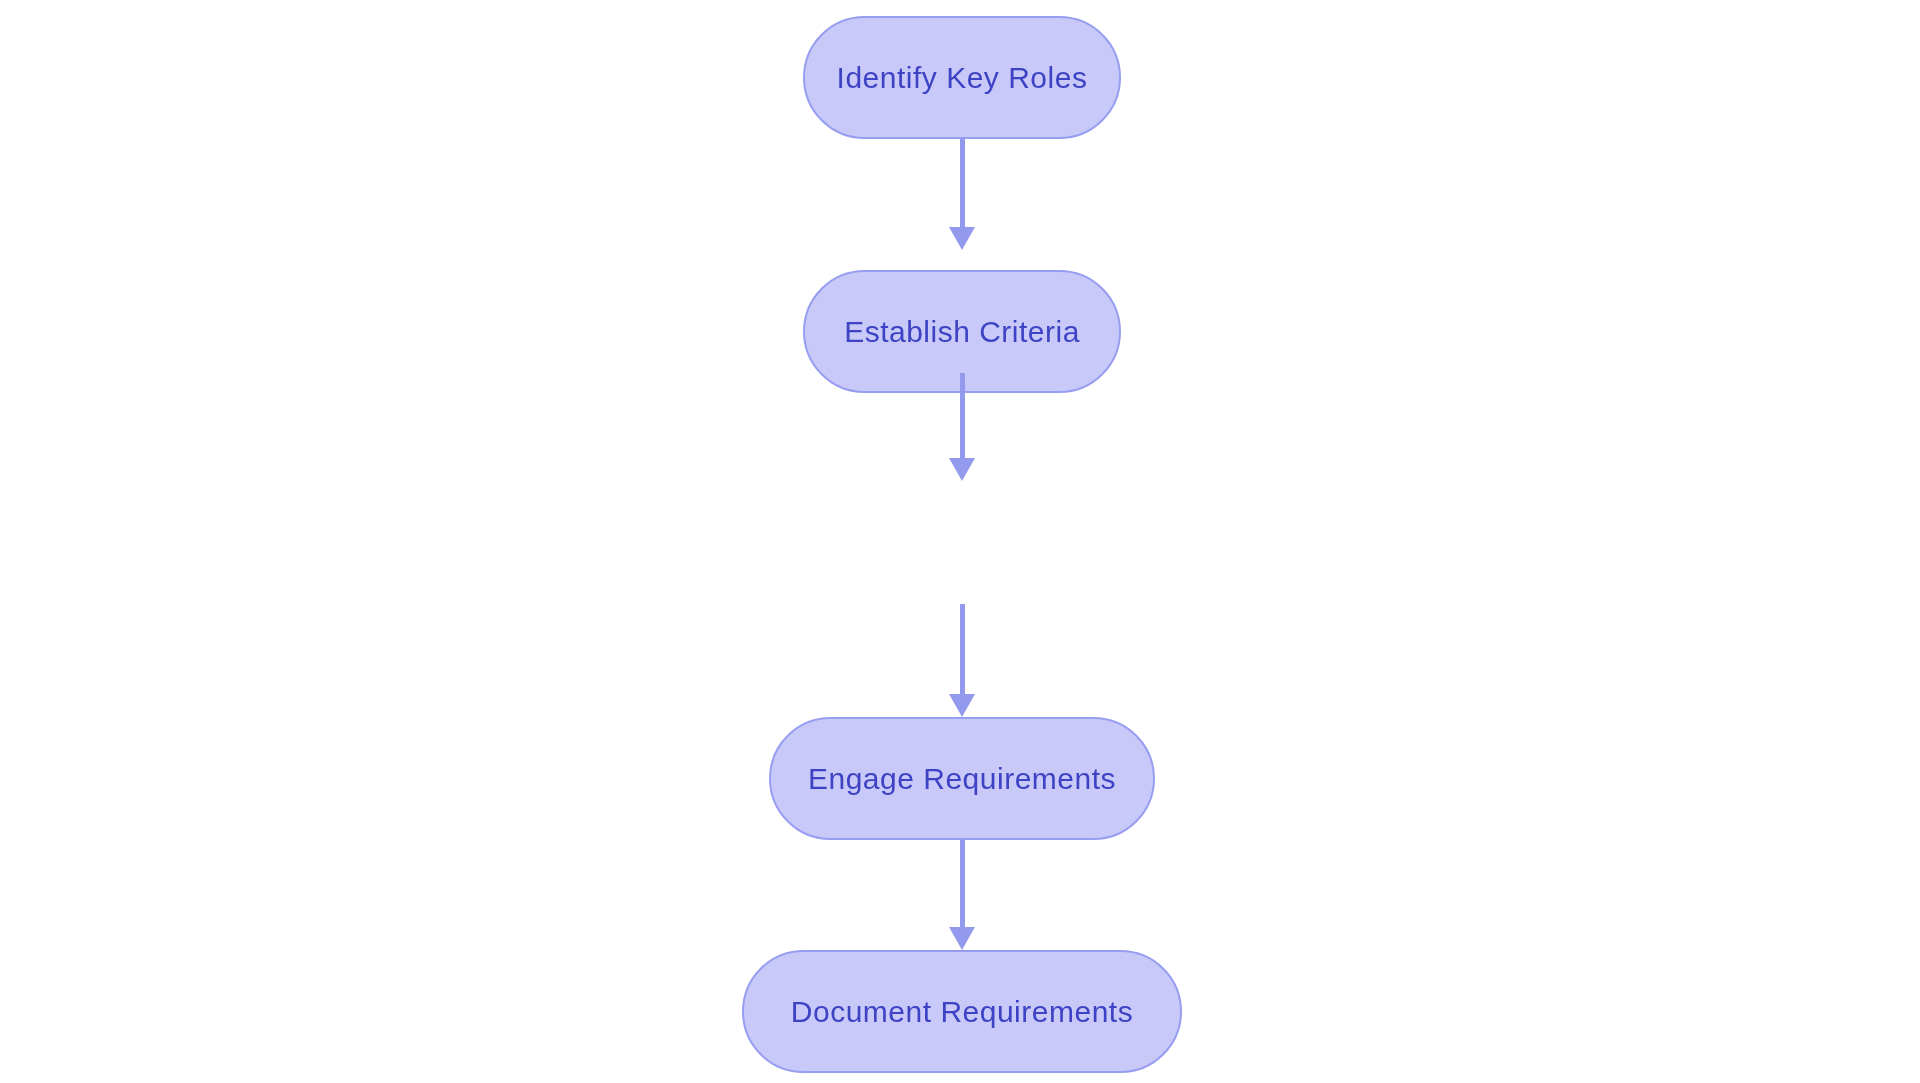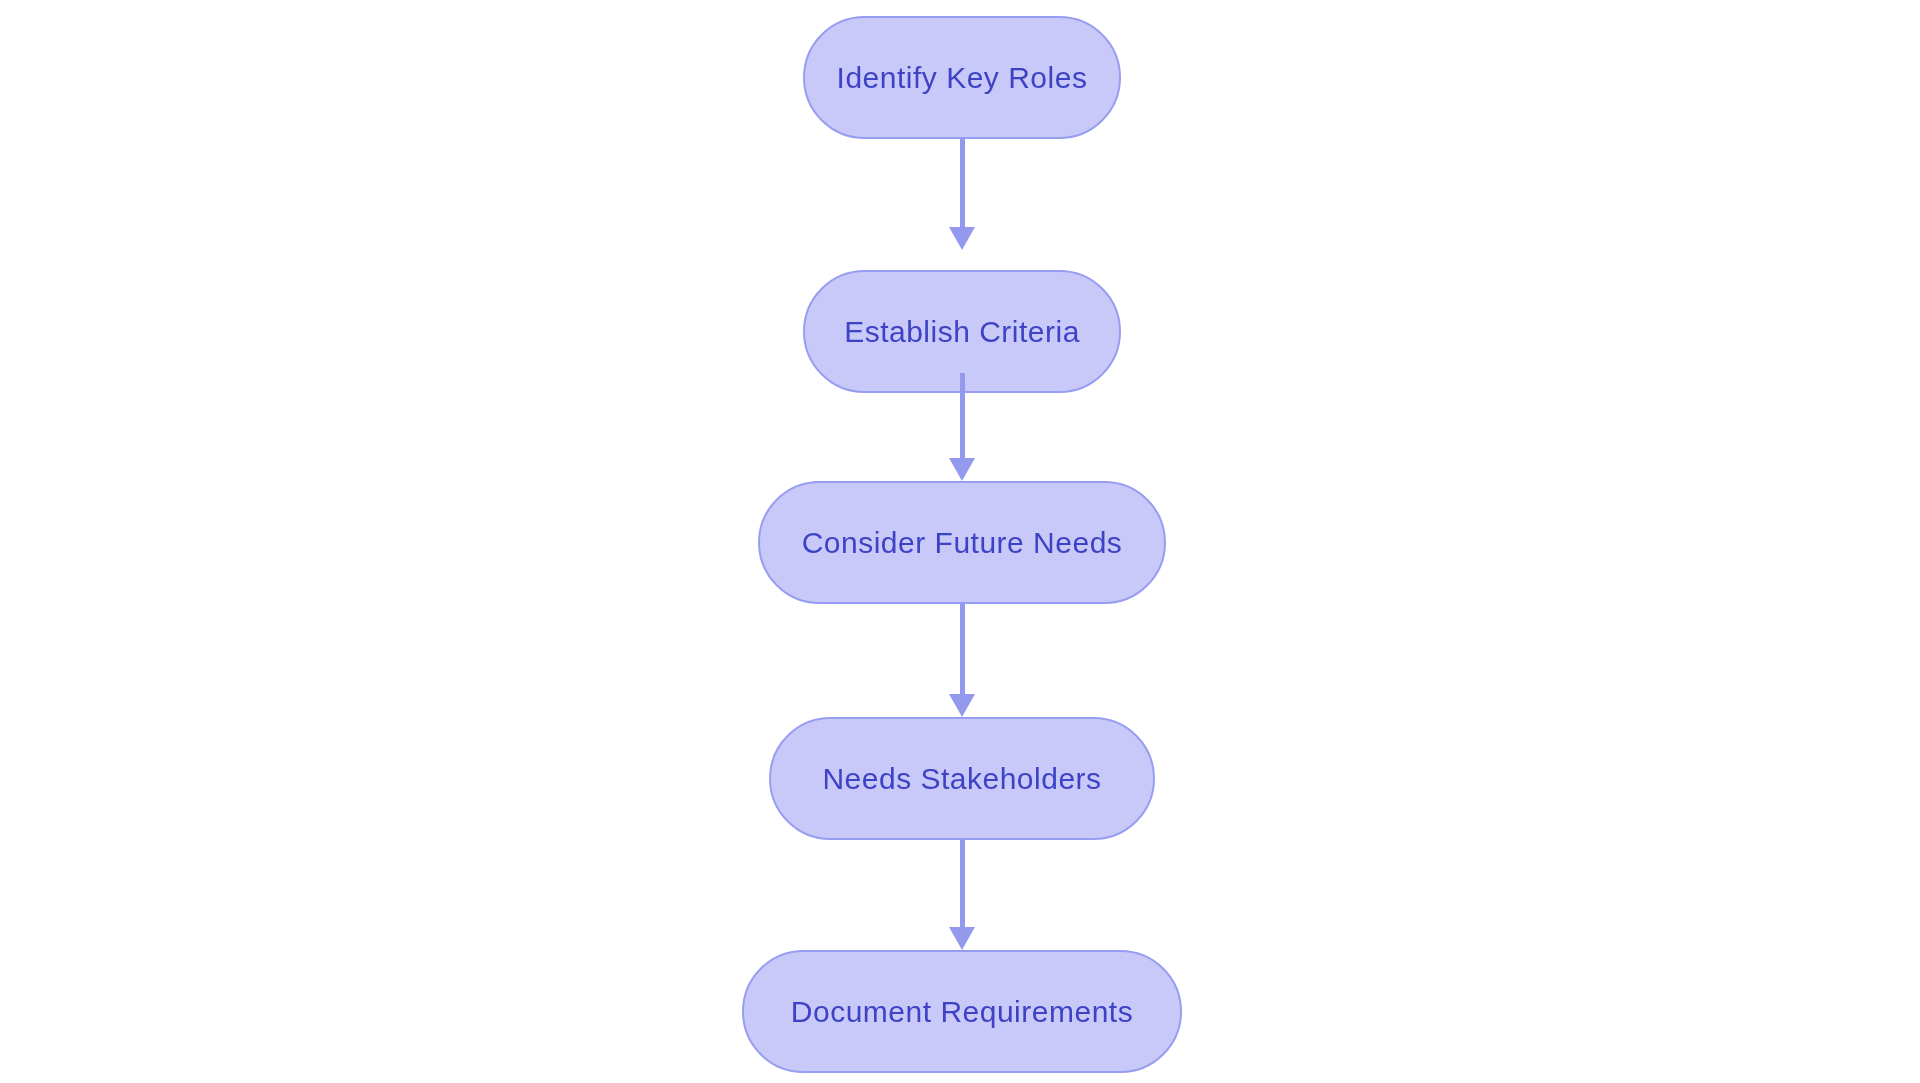--- a/index.html
+++ b/index.html
@@ -83,31 +83,28 @@
 
   <div class="node n1">
     <span class="node-label">Establish Criteria</span>
   </div>
 
   <div class="arrow a1">
     <div class="arrow-line"></div>
     <div class="arrow-head"></div>
   </div>
 
-  <div class="node n2">
-    <span class="node-label">Consider Future Needs</span>
-  </div>
 
   <div class="arrow a2">
     <div class="arrow-line"></div>
     <div class="arrow-head"></div>
   </div>
 
   <div class="node n3">
-    <span class="node-label">Needs Stakeholders</span>
+    <span class="node-label">Engage Requirements</span>
   </div>
 
   <div class="arrow a3">
     <div class="arrow-line"></div>
     <div class="arrow-head"></div>
   </div>
 
   <div class="node n4">
     <span class="node-label">Document Requirements</span>
   </div>

